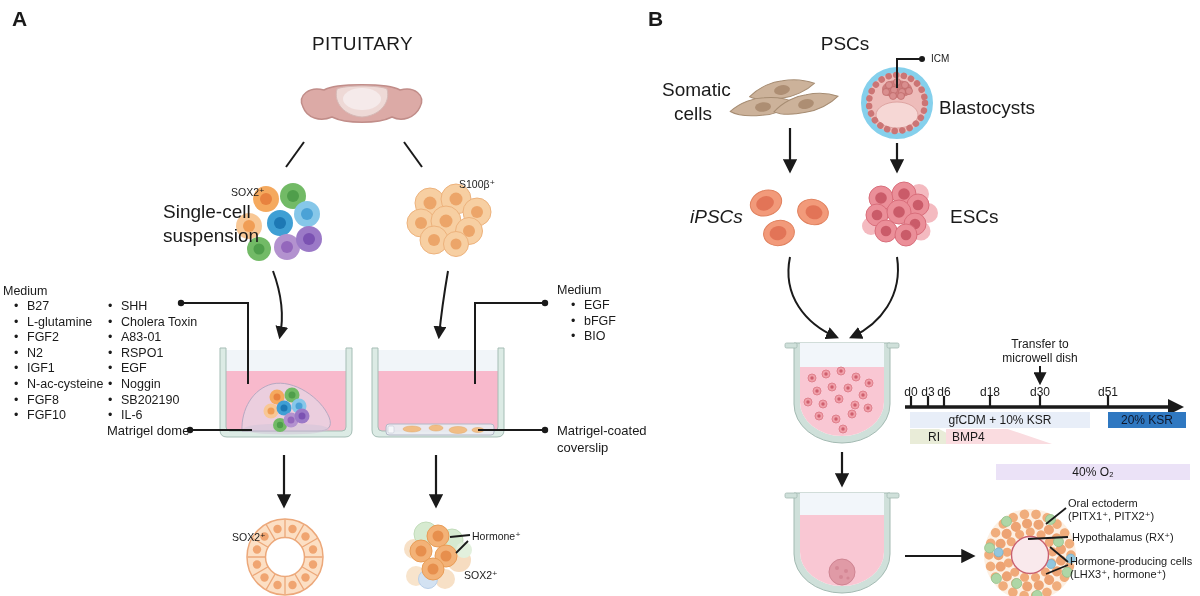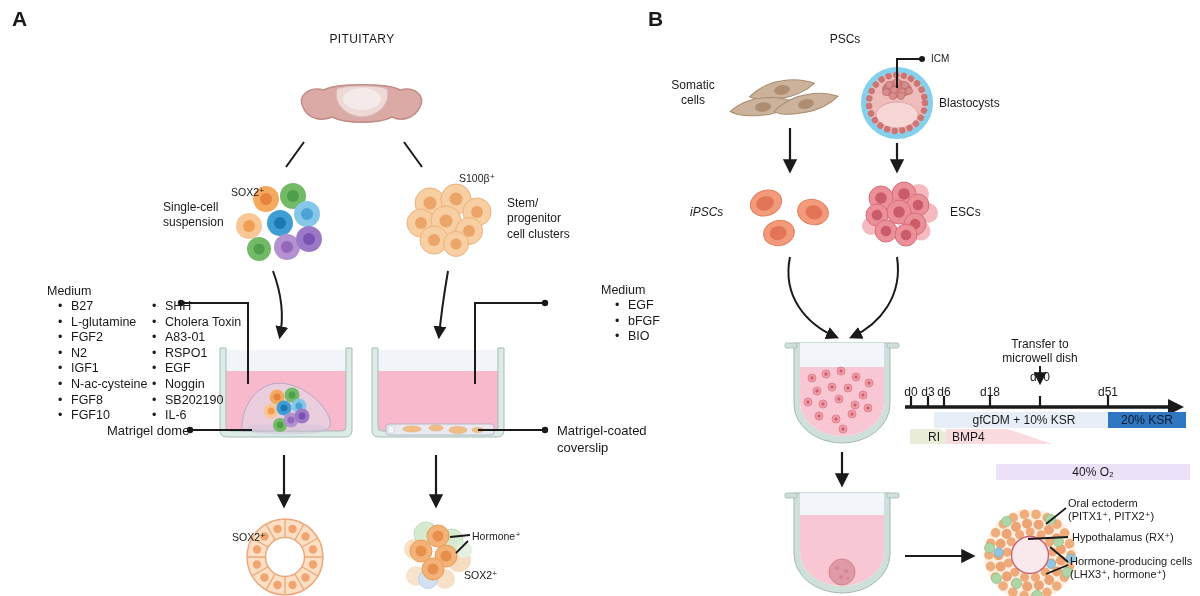--- a/index.html
+++ b/index.html
@@ -3,26 +3,26 @@
 <meta charset="utf-8">
 <style>
   html,body{margin:0;padding:0;background:#fff;}
   .fig{position:relative;width:1200px;height:596px;background:#fff;overflow:hidden;
        font-family:"Liberation Sans","DejaVu Sans",sans-serif;color:#1a1a1a;}
   svg.art{position:absolute;left:0;top:0;width:1200px;height:596px;}
   .lbl{position:absolute;line-height:1.28;}
   .pre{white-space:pre-line;}
   .center{text-align:center;}
   .panel-letter{font-size:21px;font-weight:700;}
-  .fs14{font-size:12px;}
+  .fs14{font-size:19px;}
   .fs13{font-size:13px;}
   .small{font-size:10.5px;}
   .tiny{font-size:10px;}
   .fs12{font-size:12px;}
-  .medium-block{position:absolute;font-size:12.5px;margin-left:44px;}
+  .medium-block{position:absolute;font-size:12.5px;}
   .medium-title{margin:0 0 1px 0;}
   .medium-cols{display:flex;margin-left:10px;}
   .medium-block ul{list-style:none;margin:0;padding:0;}
   .medium-block li{position:relative;padding-left:14px;line-height:15.6px;}
   .medium-block li::before{content:"\2022";position:absolute;left:1px;}
   .col1{width:94px;}
   .bar{position:absolute;display:flex;align-items:center;justify-content:center;
        font-size:12px;height:16px;}
   .bar-left{justify-content:flex-start;}
   .ksr20{color:#0f172a;}
@@ -384,24 +384,21 @@
     </g>
   </g>
 </svg>
 
 <div class="lbl panel-letter" style="left:12px;top:6px;">A</div>
 <div class="lbl fs14 center" style="left:312px;top:32px;width:100px;letter-spacing:0.4px;">PITUITARY</div>
 
 <div class="lbl fs14 pre" style="left:163px;top:200px;">Single-cell
 suspension</div>
 <div class="lbl small" style="left:231px;top:186px;">SOX2⁺</div>
-<div class="lbl small" style="left:459px;top:172px;">S100β⁺</div>
-<div class="lbl fs14 pre" style="left:507px;top:196px;">Stem/
-progenitor
-cell clusters</div>
+<div class="lbl small" style="left:459px;top:178px;">S100β⁺</div>
 
 <div class="medium-block" style="left:3px;top:284px;">
   <div class="medium-title">Medium</div>
   <div class="medium-cols">
     <ul class="col1">
       <li>B27</li>
       <li>L-glutamine</li>
       <li>FGF2</li>
       <li>N2</li>
       <li>IGF1</li>
@@ -448,24 +445,24 @@
 <div class="lbl fs14" style="left:690px;top:205px;font-style:italic;">iPSCs</div>
 <div class="lbl fs14" style="left:950px;top:205px;">ESCs</div>
 
 <div class="lbl fs12 pre center" style="left:985px;top:337px;width:110px;line-height:14px;">Transfer to
 microwell dish</div>
 
 <div class="tick" style="left:894px;top:385px;">d0</div>
 <div class="tick" style="left:911px;top:385px;">d3</div>
 <div class="tick" style="left:927px;top:385px;">d6</div>
 <div class="tick" style="left:973px;top:385px;">d18</div>
-<div class="tick" style="left:1023px;top:370px;">d30</div>
+<div class="tick" style="left:1023px;top:385px;">d30</div>
 <div class="tick" style="left:1091px;top:385px;">d51</div>
 
-<div class="bar" style="left: 910px; top: 412px; width: 180px; background: rgb(232, 238, 248); margin-left: 24px;">gfCDM + 10% KSR</div>
+<div class="bar" style="left: 910px; top: 412px; width: 180px; background: rgb(232, 238, 248);">gfCDM + 10% KSR</div>
 <div class="bar ksr20" style="left: 1108px; top: 412px; width: 78px; background: rgb(47, 120, 193);">20% KSR</div>
 <div class="bar bar-left wedge-ri" style="left: 910px; top: 429px; width: 40px; height: 15px; background: rgb(233, 236, 216);">RI</div>
 <div class="bar bar-left wedge-bmp4" style="left: 946px; top: 429px; width: 100px; height: 15px; background: rgb(250, 220, 224);">BMP4</div>
 <div class="bar" style="left: 996px; top: 464px; width: 194px; background: rgb(235, 226, 247);">40% O₂</div>
 
 <div class="lbl tiny pre" style="left:1068px;top:497px;font-size:11px;line-height:13px;">Oral ectoderm
 (PITX1⁺, PITX2⁺)</div>
 <div class="lbl tiny" style="left:1072px;top:530px;font-size:11px;">Hypothalamus (RX⁺)</div>
 <div class="lbl tiny pre" style="left:1070px;top:555px;font-size:11px;line-height:13px;">Hormone-producing cells
 (LHX3⁺, hormone⁺)</div>

